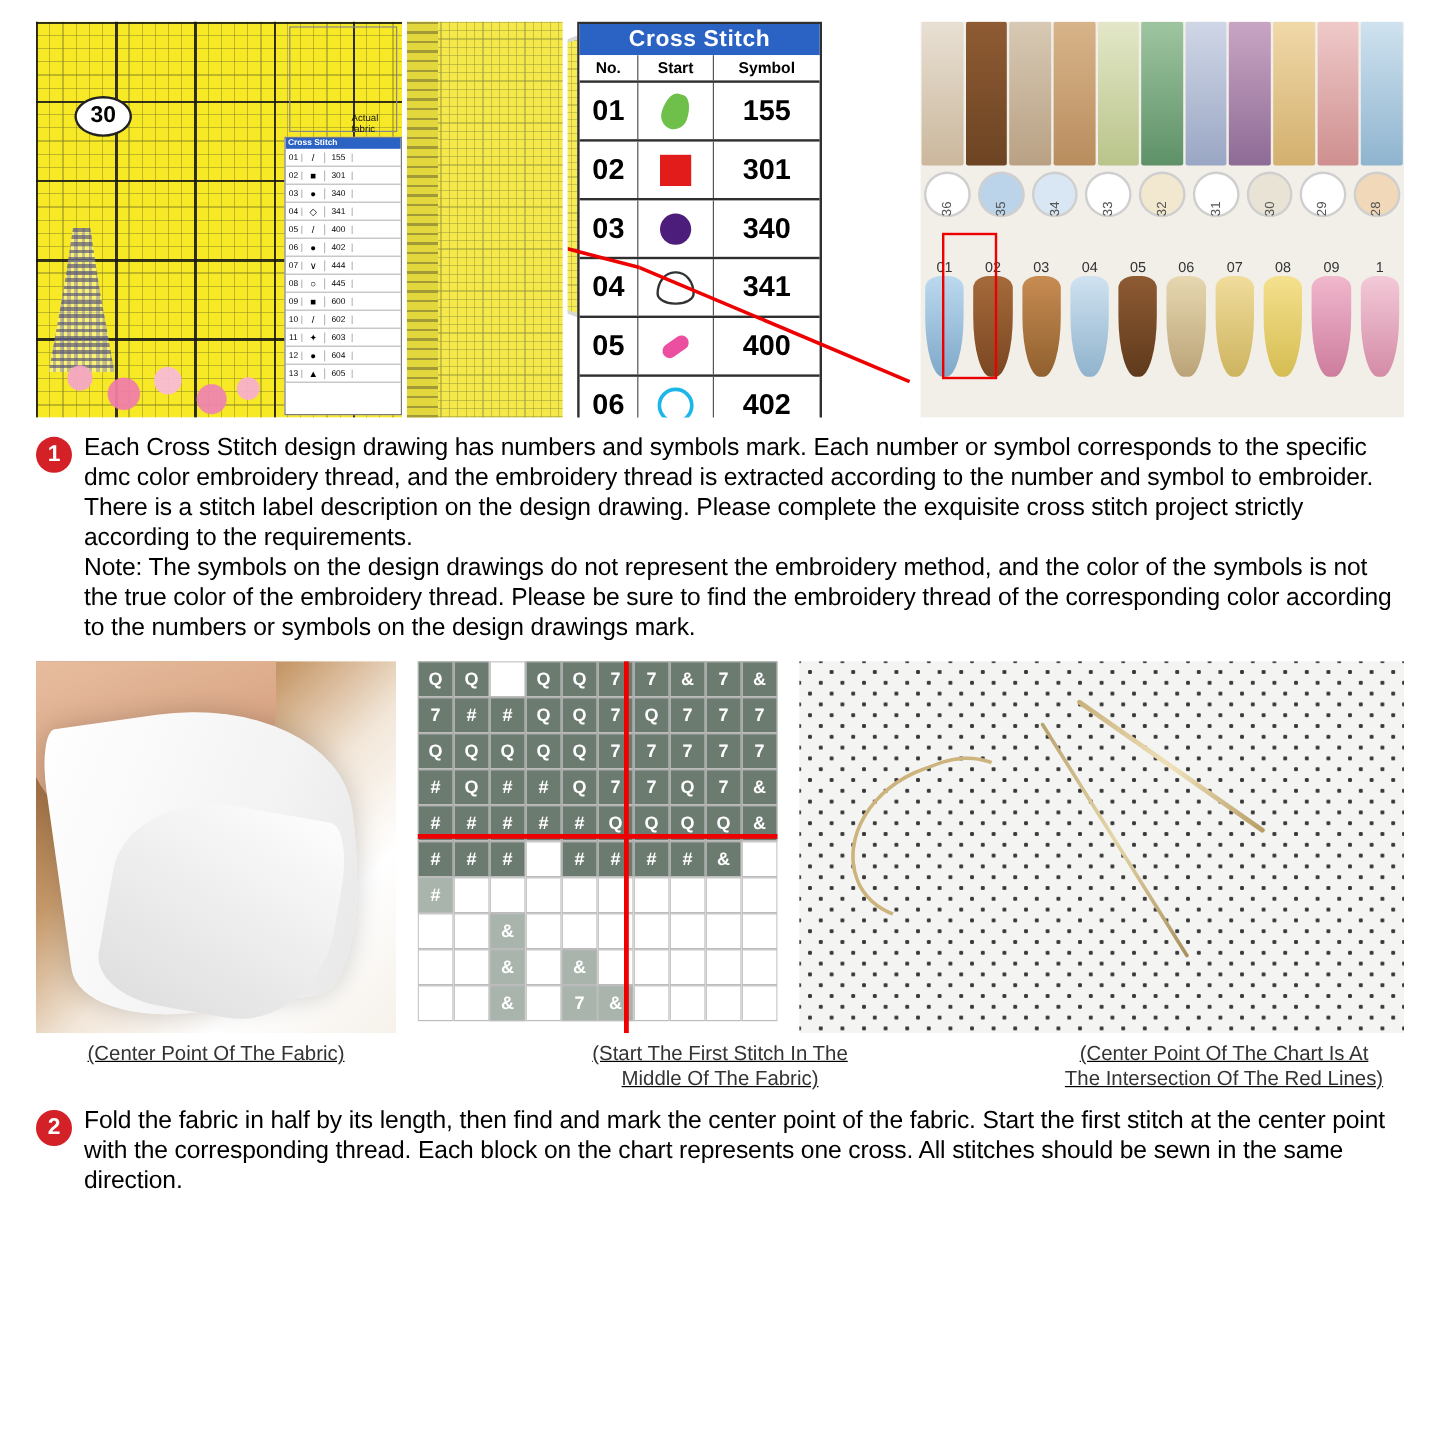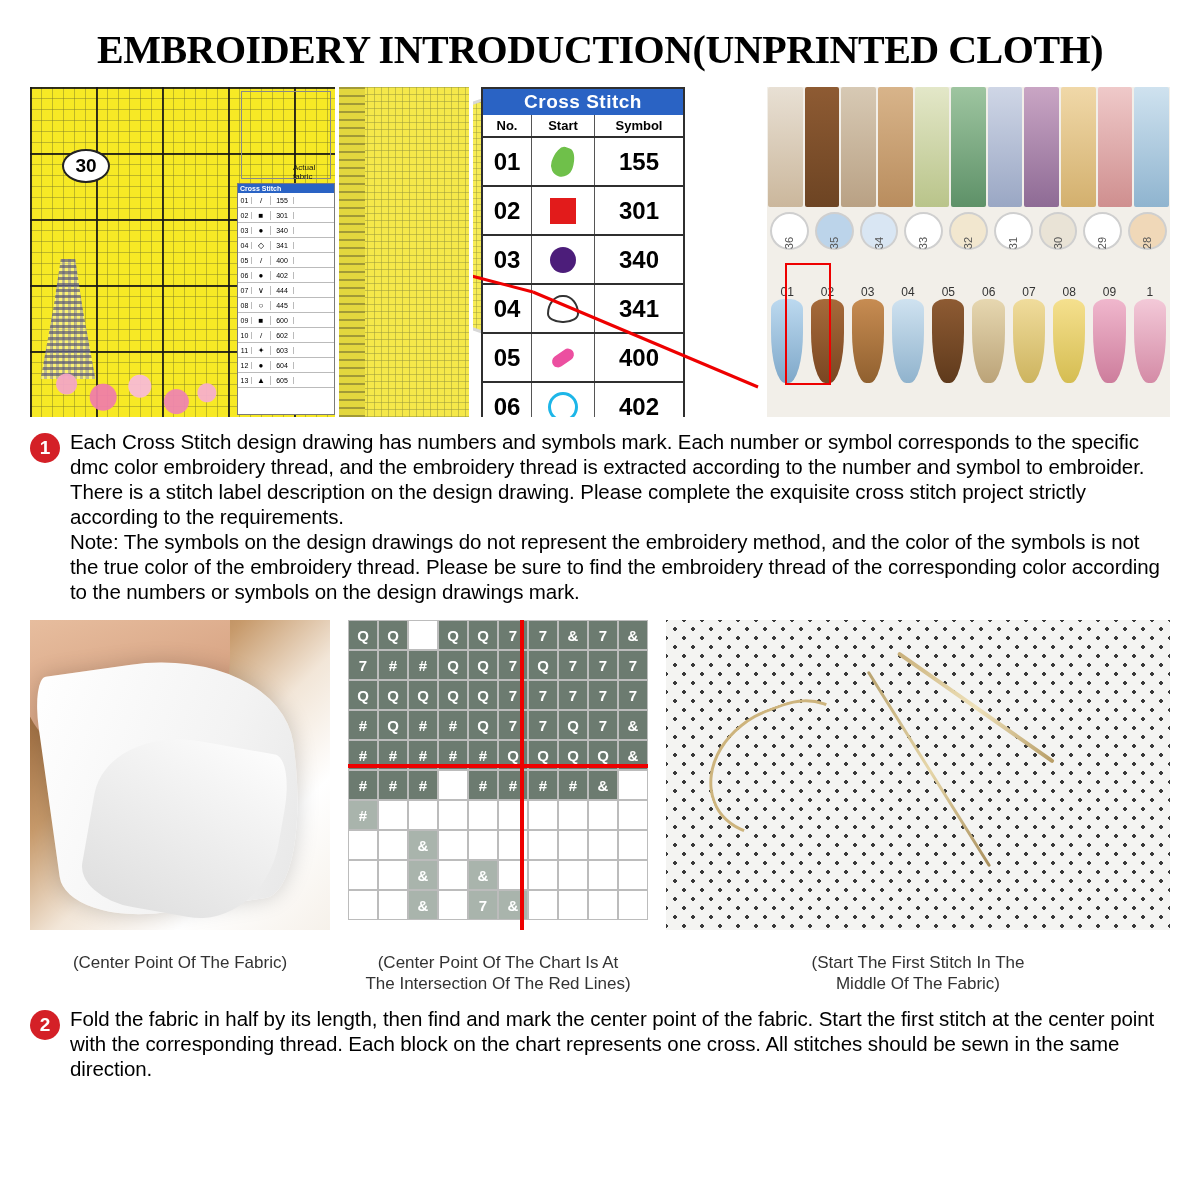--- a/index.html
+++ b/index.html
@@ -255,32 +255,31 @@
   }
   .thread-loop{
     position:absolute;left:8%;top:28%;width:150px;height:120px;
     border:3px solid #cdb47d;border-radius:60% 40% 50% 50%;
     border-right-color:transparent;border-bottom-color:transparent;
     transform:rotate(-20deg);
   }
   .caption{
     text-align:center;font-size:17px;line-height:21px;color:#333;margin-top:6px;
   }
-  .cap-row{display:flex;gap:18px;width:1140px;margin:16px auto 0 auto;}
+  .cap-row{display:flex;gap:18px;width:1140px;margin:0 auto 0 auto;text-decoration:underline;}
   .cap-cell{width:300px;}
   .cap-cell.c3{flex:1;}
 
   .step2{margin-top:12px;}
 </style>
 </head>
 <body>
 
 <div class="page">
 
-  <div class="title">EMBROIDERY INTRODUCTION(UNPRINTED CLOTH)</div>
 
   <div class="strip-top">
 
     <div class="panel p1">
       <div class="grid-yellow"></div>
       <div class="grid-bold"></div>
       <div class="pattern-tower"></div>
       <div class="pattern-bottom"></div>
       <div class="bubble" style="left:32px;top:62px;">30</div>
       <div class="bubble" style="left:246px;top:168px;">30</div>
@@ -630,27 +629,27 @@
         <div class="needle"></div>
         <div class="needle2"></div>
       </div>
     </div>
   </div>
 
   <div class="cap-row">
     <div class="cap-cell">
         <div class="caption">(Center Point Of The Fabric)</div>
       </div>
+    <div class="cap-cell c3">
+        <div class="caption" style="white-space:pre-line;">(Start The First Stitch In The
+Middle Of The Fabric)</div>
+      </div>
     <div class="cap-cell">
         <div class="caption" style="white-space:pre-line;">(Center Point Of The Chart Is At
 The Intersection Of The Red Lines)</div>
-      </div>
-    <div class="cap-cell c3">
-        <div class="caption" style="white-space:pre-line;">(Start The First Stitch In The
-Middle Of The Fabric)</div>
       </div>
   </div>
 
   <div class="step step2">
     <div class="badge">2</div>
     <div class="steptext">Fold the fabric in half by its length, then find and mark the center point of the fabric. Start the first stitch at the center point with the corresponding thread. Each block on the chart represents one cross. All stitches should be sewn in the same direction.</div>
   </div>
 
 </div>
 

